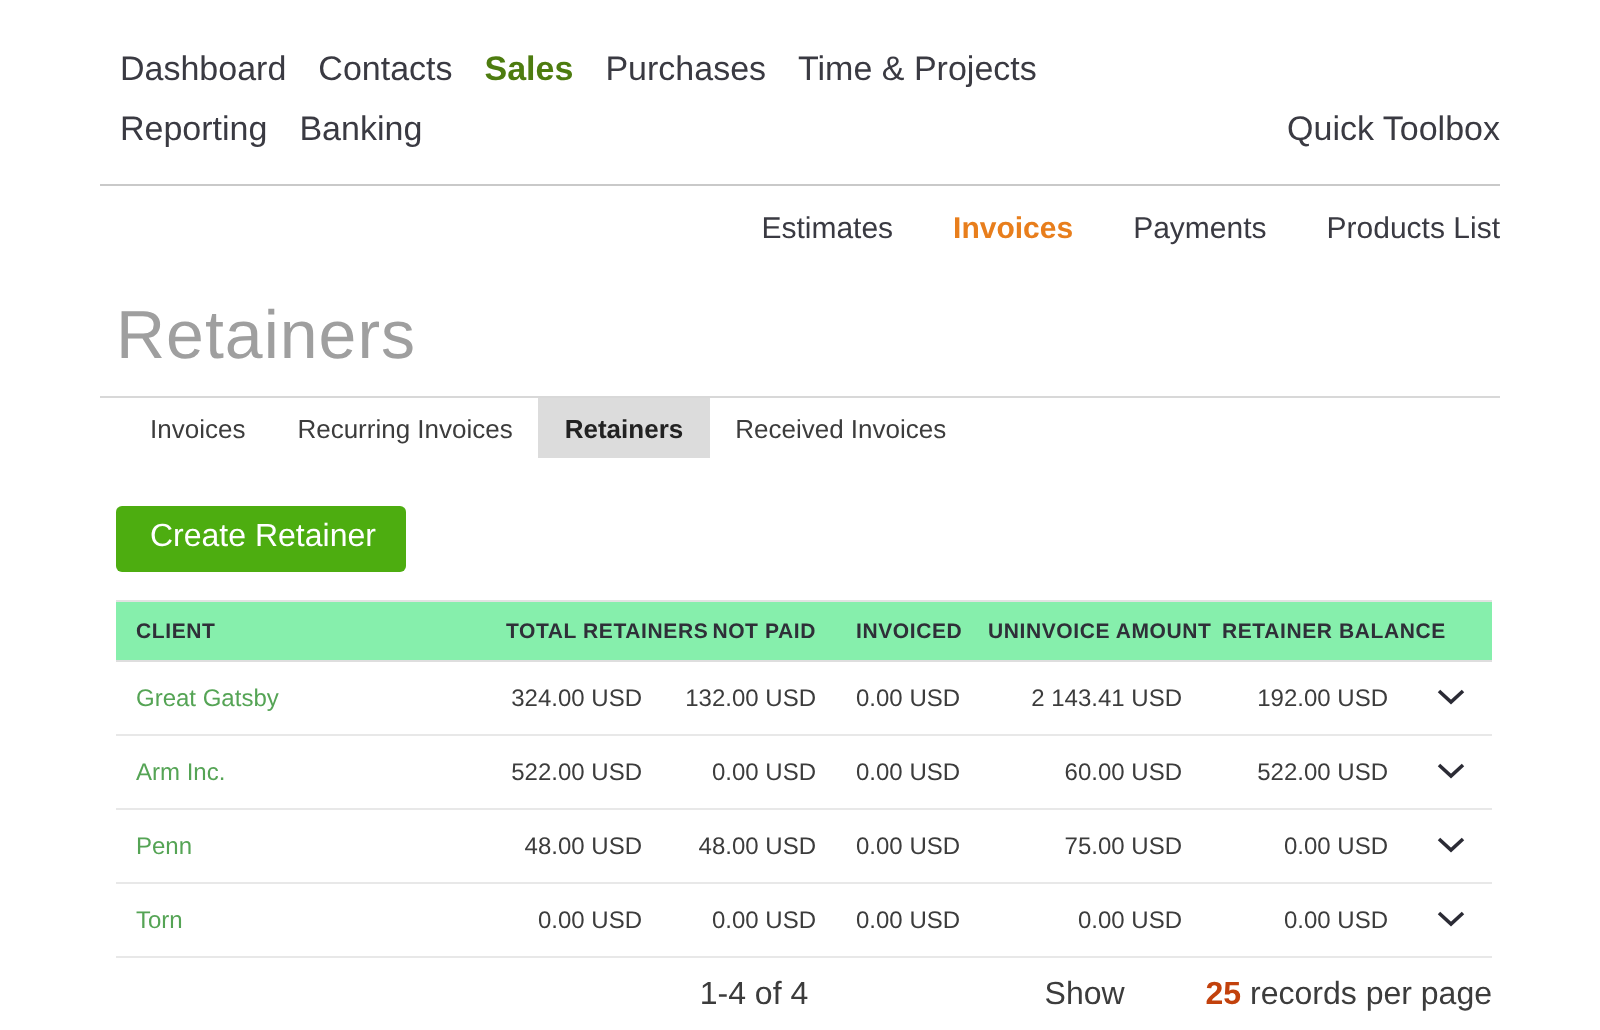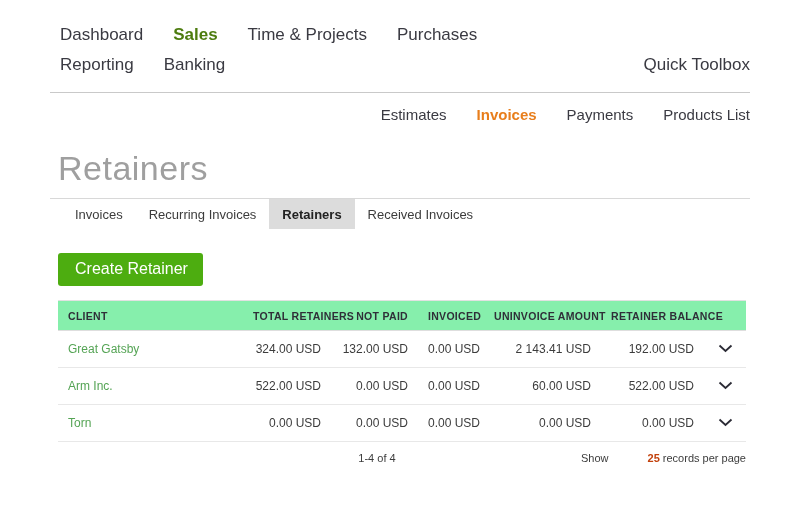--- a/index.html
+++ b/index.html
@@ -3,21 +3,21 @@
 <meta charset="utf-8">
 <style>
   * { margin: 0; padding: 0; box-sizing: border-box; }
   html, body { width: 800px; height: 515px; background: #ffffff; overflow: hidden; }
   body { font-family: "Liberation Sans", sans-serif; color: #3a3a42; }
 
   .page { width: 700px; margin: 0 auto 0 50px; padding-top: 20px; }
 
   
   .topnav { padding-left: 10px; }
-  .topnav-row { display: flex; align-items: center; gap: 30px; line-height: 30px; font-size: 17px; }
+  .topnav-row { display: flex; align-items: center; gap: 16px; line-height: 30px; font-size: 17px; }
   .topnav-row a { color: #3a3a42; text-decoration: none; cursor: pointer; }
   .topnav-row a.active { color: #4d7c0f; font-weight: bold; }
   .topnav-row .spacer { flex: 1; }
   .nav-divider { border: none; border-top: 1px solid #c9c9c9; margin: 12px 0 0 0; }
 
   
   .subnav { display: flex; gap: 30px; padding-left: 10px; margin-top: 12px; font-size: 15px; line-height: 20px; justify-content: flex-end; }
   .subnav a { color: #3a3a42; text-decoration: none; cursor: pointer; }
   .subnav a.active { color: #e87e1c; font-weight: bold; }
 
@@ -43,37 +43,38 @@
   table.retainers thead th.col-chevron { padding: 9px 4px; }
   table.retainers td { border-bottom: 1px solid #e8e8e8; font-size: 12px; color: #3c3c3c;
     text-align: right; padding: 11px 10px; white-space: nowrap; }
   table.retainers td.cell-client { text-align: left; }
   table.retainers td.cell-chevron { text-align: center; padding: 11px 4px; }
   .client-link { color: #55a455; text-decoration: none; cursor: pointer; }
   .chev { display: inline-block; cursor: pointer; line-height: 0; }
 
   
   .table-footer { position: relative; width: 688px; margin-left: 8px; margin-top: 10px; height: 22px;
-    font-size: 11px; color: #3c3c3c; }
+    font-size: 16px; color: #3c3c3c; }
   .footer-range { position: absolute; left: 0; right: 0; text-align: center; transform: translateX(-25px); }
   .footer-show { position: absolute; right: 0; top: 0; }
   .per-page-link { font-weight: bold; color: #c2410c; cursor: pointer; margin-left: 36px; }
 </style>
 </head>
 <body>
 
 <div class="page">
 
   
   <nav class="topnav">
     <div class="topnav-row">
       <a>Dashboard</a>
+      <a>Contacts</a>
       <a class="active">Sales</a>
+      <a>Purchases</a>
       <a>Time &amp; Projects</a>
-      <a>Purchases</a>
     </div>
     <div class="topnav-row">
       <a>Reporting</a>
       <a>Banking</a>
       <span class="spacer"></span>
       <a>Quick Toolbox</a>
     </div>
   </nav>
   <hr class="nav-divider">
 
@@ -138,20 +139,31 @@
         <td>522.00 USD</td>
         <td>0.00 USD</td>
         <td>0.00 USD</td>
         <td>60.00 USD</td>
         <td>522.00 USD</td>
         <td class="cell-chevron"><span class="chev"><svg width="15" height="9" viewBox="0 0 15 9" fill="none">
                 <polyline points="1.5,1.5 7.5,7 13.5,1.5" stroke="#2b2b35" stroke-width="1.8" fill="none"></polyline>
               </svg></span></td>
       </tr>
       <tr>
+        <td class="cell-client"><a class="client-link">Penn</a></td>
+        <td>48.00 USD</td>
+        <td>48.00 USD</td>
+        <td>0.00 USD</td>
+        <td>75.00 USD</td>
+        <td>0.00 USD</td>
+        <td class="cell-chevron"><span class="chev"><svg width="15" height="9" viewBox="0 0 15 9" fill="none">
+                <polyline points="1.5,1.5 7.5,7 13.5,1.5" stroke="#2b2b35" stroke-width="1.8" fill="none"></polyline>
+              </svg></span></td>
+      </tr>
+      <tr>
         <td class="cell-client"><a class="client-link">Torn</a></td>
         <td>0.00 USD</td>
         <td>0.00 USD</td>
         <td>0.00 USD</td>
         <td>0.00 USD</td>
         <td>0.00 USD</td>
         <td class="cell-chevron"><span class="chev"><svg width="15" height="9" viewBox="0 0 15 9" fill="none">
                 <polyline points="1.5,1.5 7.5,7 13.5,1.5" stroke="#2b2b35" stroke-width="1.8" fill="none"></polyline>
               </svg></span></td>
       </tr>

